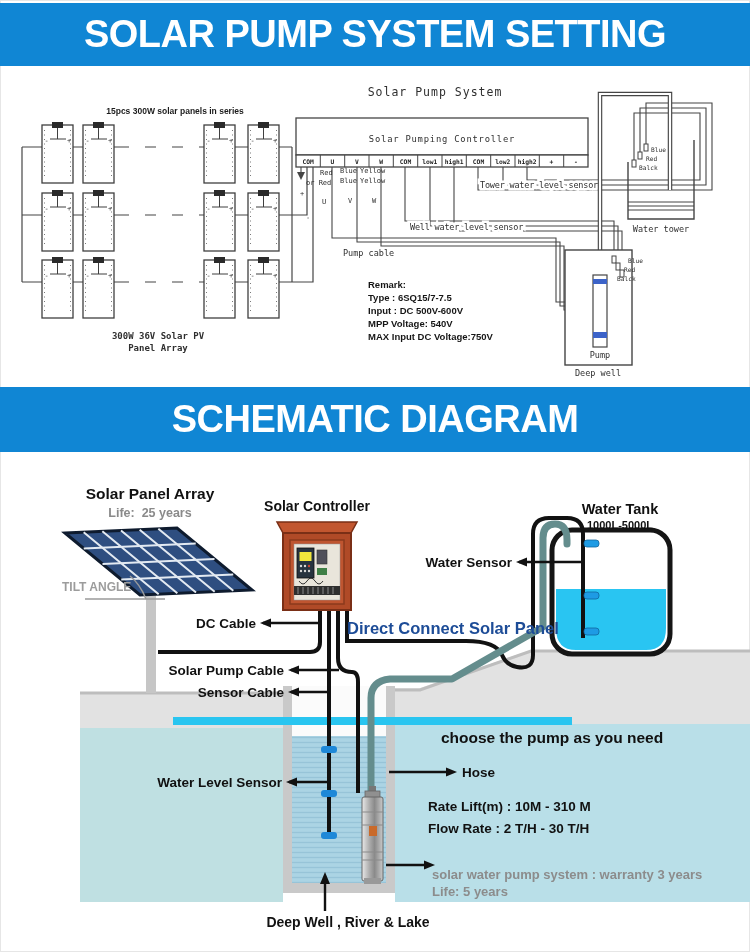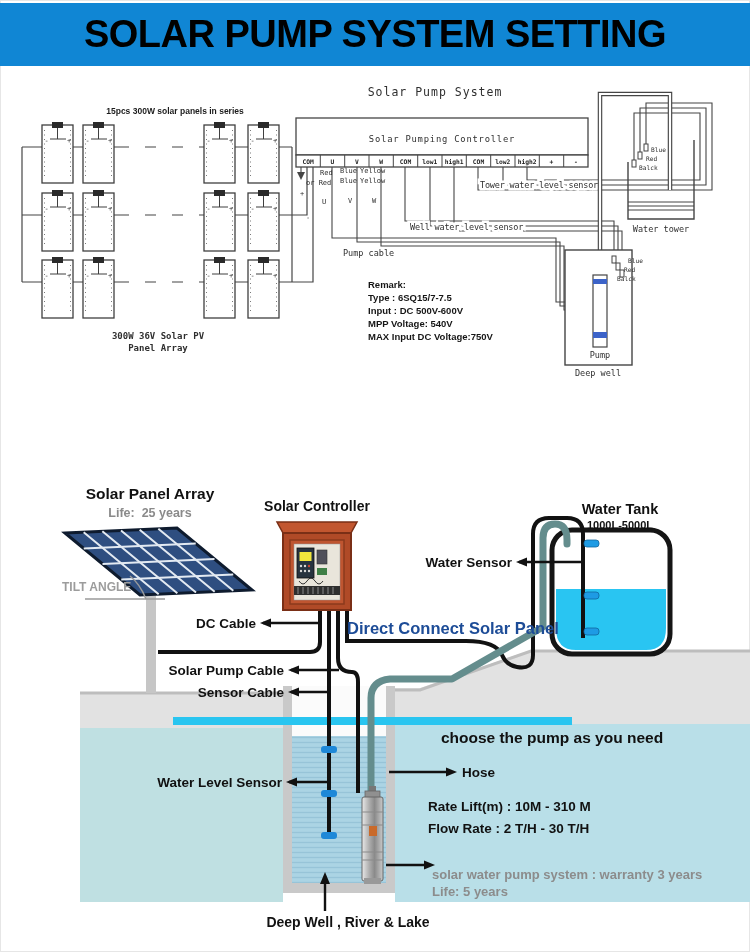--- a/index.html
+++ b/index.html
@@ -1,18 +1,18 @@
 <!DOCTYPE html>
 <html><head>
 <meta charset="utf-8">
 <style>
   html,body{margin:0;padding:0;background:#fff;}
   .page{position:relative;width:750px;height:952px;background:#fff;overflow:hidden;
         font-family:"Liberation Sans",sans-serif;box-shadow:inset 0 0 0 1px #E6E6E6;}
-  .banner{position:absolute;left:0;width:750px;background:#1086D4;color:#000000;
+  .banner{position:absolute;left:0;width:750px;background:#1086D4;color:#ffffff;
           display:flex;align-items:center;justify-content:center;
           font-weight:bold;font-size:38px;letter-spacing:-.5px;white-space:pre;}
   #banner-top{top:3px;height:63px;}
   #banner-mid{top:387px;height:65px;}
   svg{position:absolute;left:0;}
   #wiring-svg{top:66px;}
   #schematic-svg{top:460px;}
   text{user-select:none;}
   .cad{font-family:"DejaVu Sans Mono",monospace;fill:#2F2F2F;}
   .sans{font-family:"Liberation Sans",sans-serif;}
@@ -257,20 +257,23 @@
       <text x="368" y="248">Input : DC 500V-600V</text>
       <text x="368" y="261">MPP Voltage: 540V</text>
       <text x="368" y="274">MAX Input DC Voltage:750V</text>
     </g>
     <g class="cad" font-size="9" font-weight="bold" text-anchor="middle">
       <text x="158" y="273">300W 36V Solar PV</text>
       <text x="158" y="285">Panel Array</text>
     </g>
   </svg>
 
+  <div class="banner" id="banner-mid">
+    <span>SCHEMATIC DIAGRAM</span>
+  </div>
 
   <svg id="schematic-svg" width="750" height="492" viewBox="0 0 492">
     <defs>
       <pattern id="waves" x="0" y="0" width="8" height="5" patternUnits="userSpaceOnUse">
         <rect width="8" height="5" fill="#ABD4E4"></rect>
         <path d="M0,2.5 H8" stroke="#97C4D8" stroke-width="1.3"></path>
       </pattern>
       <linearGradient id="pumpG" x1="0" y1="0" x2="1" y2="0">
         <stop offset="0" stop-color="#E8E8E8"></stop>
           <stop offset="0.35" stop-color="#ADADAD"></stop>

